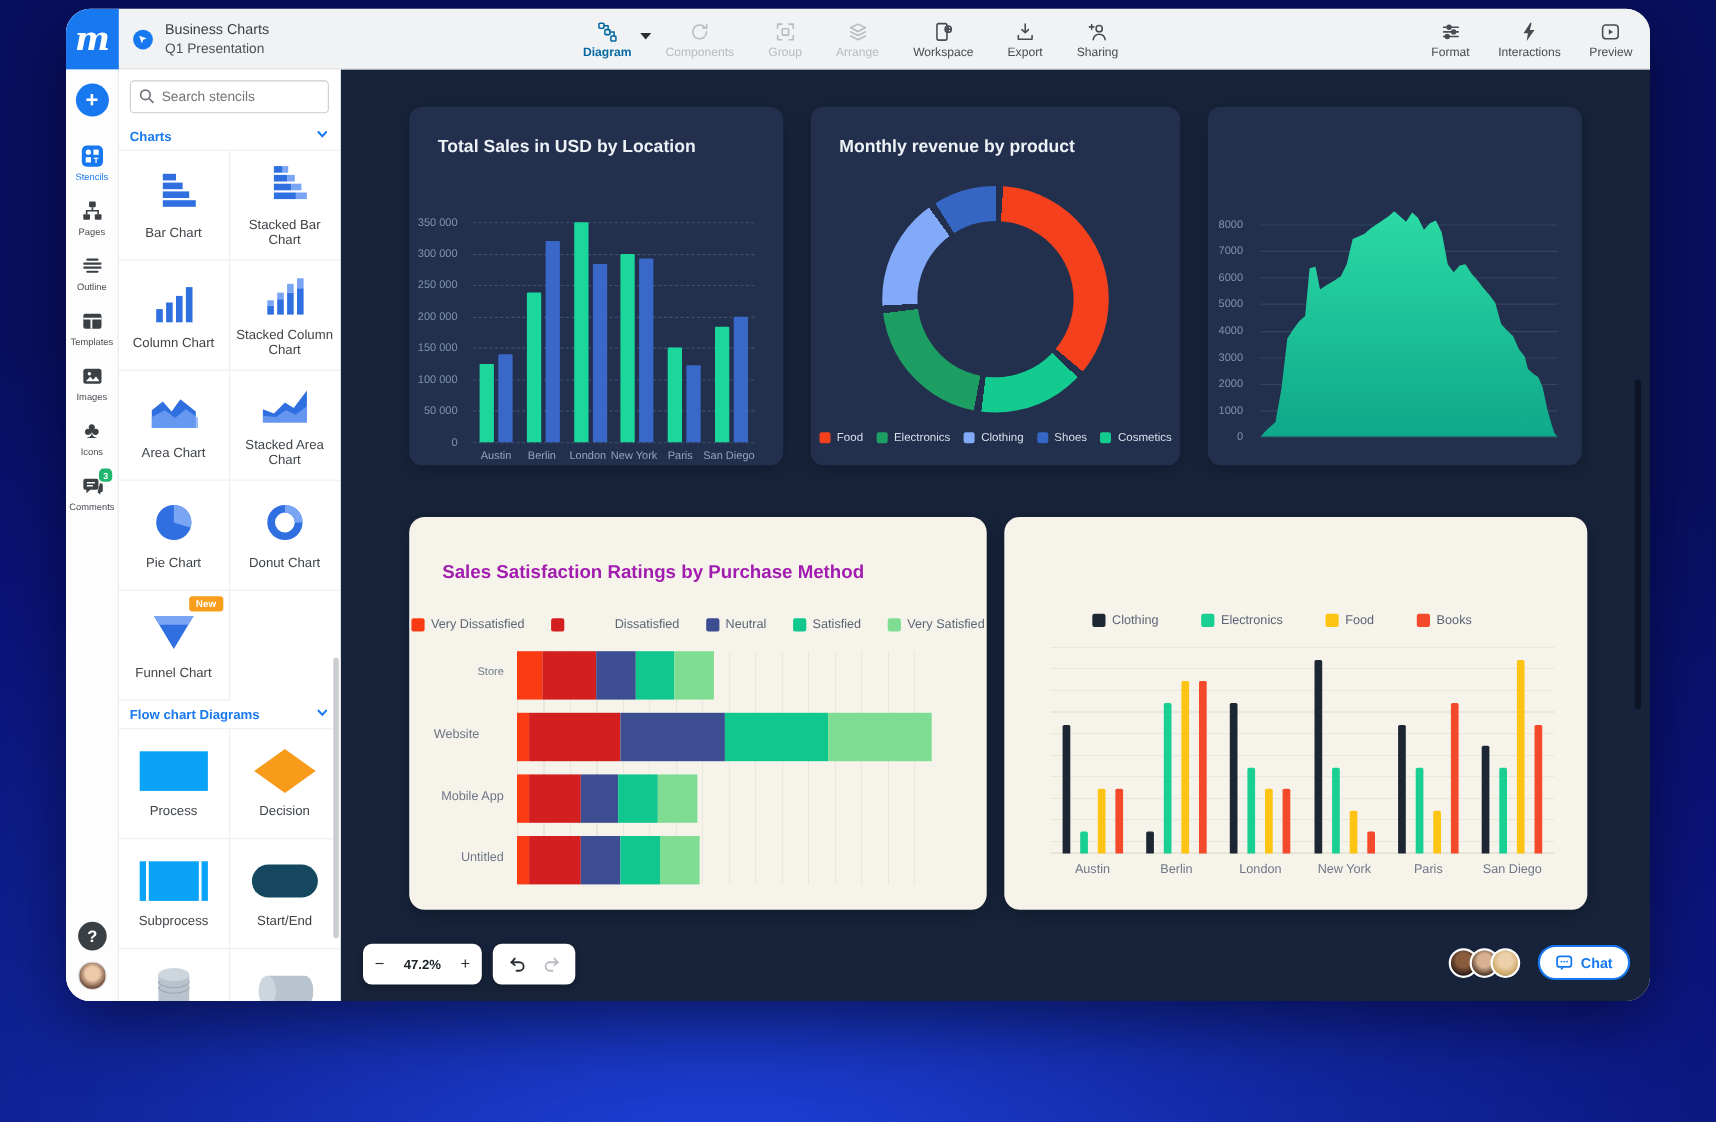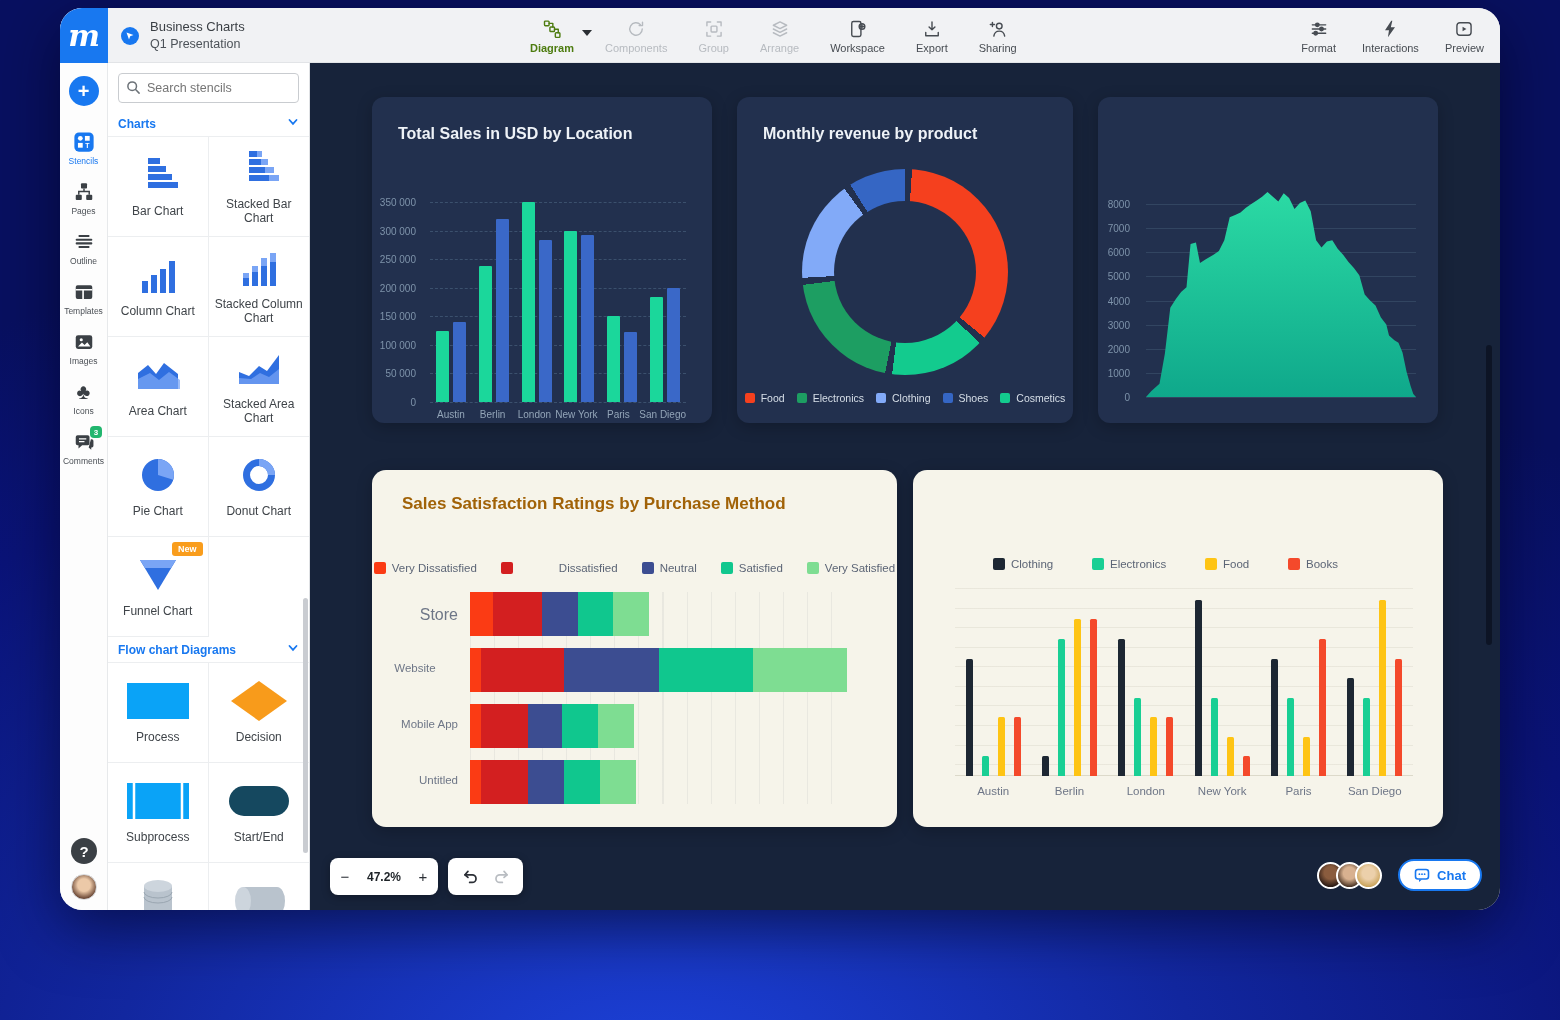--- a/index.html
+++ b/index.html
@@ -15,21 +15,21 @@
           font-family:"DejaVu Serif",serif; font-style:italic; font-weight:bold; font-size:30px; }
   .project { position:absolute; left:60px; top:0; height:55px; display:flex; align-items:center; gap:10px; }
   .proj-ic { width:20px; height:20px; }
   .proj-t1 { font-size:13px; color:#3a3f44; font-weight:500; line-height:1.35; }
   .proj-t2 { font-size:12.5px; color:#4c5258; line-height:1.35; }
   .tabs-left { position:absolute; left:468px; top:0; height:55px; display:flex; gap:27px; align-items:stretch; }
   .tabs-right { position:absolute; right:14px; top:0; height:55px; display:flex; gap:22px; align-items:stretch; }
   .tab { display:flex; flex-direction:column; align-items:center; justify-content:center; gap:3px; padding:2px 2px 0; color:#474c52; cursor:pointer; position:relative; }
   .tab svg { width:20px; height:20px; display:block; }
   .tab .tlabel { font-size:11px; white-space:nowrap; }
-  .tab.active { color:#4d7c0f; font-weight:bold;text-align:right; }
+  .tab.active { color:#0369a1; font-weight:bold;text-align:right; }
   .tab.disabled { color:#b7bbc0; }
   .caret { width:0; height:0; border-left:5px solid transparent; border-right:5px solid transparent; border-top:6px solid #2a2e33; position:absolute; right:-16px; top:22px; }
 
   
   .rail { position:absolute; left:0; top:55px; bottom:0; width:48px; background:#fdfdfd; border-right:1px solid #e7e9eb; z-index:20; }
   .rail-add { width:30px; height:30px; border-radius:50%; background:#1878f0; color:#fff; font-size:20px; font-weight:bold; display:flex; align-items:center; justify-content:center; margin:13px auto 18px; cursor:pointer; }
   .rail-item { display:flex; flex-direction:column; align-items:center; gap:3px; padding:7px 0 8px; color:#3b4045; cursor:pointer; position:relative; }
   .rail-item svg, .rail-item .glyph { width:22px; height:22px; display:block; }
   .rail-item .glyph { font-size:21px; line-height:22px; text-align:center; }
   .rail-item .rlabel { font-size:8.5px; color:#4a4f55; }
@@ -56,21 +56,21 @@
   .panel-scroll { position:absolute; right:1px; top:535px; width:5px; height:255px; border-radius:3px; background:#c9ccd1; }
 
   
   .canvas { position:absolute; left:250px; top:55px; right:0; bottom:0; background:#17233a; overflow:hidden; }
   .canvas-scroll { position:absolute; right:8px; top:282px; width:6px; height:300px; border-radius:3px; background:rgba(5,10,20,.55); }
   .chart-card { position:absolute; border-radius:12px; box-shadow:0 4px 16px rgba(0,0,0,.22); }
   .dark-card { background:#22304e; }
   .light-card { background:#f6f4ea; border-radius:14px; }
   .card-title { font-weight:bold; }
   .dark-card .card-title { color:#eef2f7; font-size:16px; padding:28px 26px 0; }
-  .light-card .card-title { color:#a16207; font-size:17px; padding:24px 30px 0; }
+  .light-card .card-title { color:#a21caf; font-size:17px; padding:40px 30px 0; }
   .card1 { left:62px;  top:34px;  width:340px; height:326px; }
   .card2 { left:427px; top:34px;  width:336px; height:326px; }
   .card3 { left:788px; top:34px;  width:340px; height:326px; }
   .card4 { left:62px;  top:407px; width:525px; height:357px; }
   .card5 { left:603px; top:407px; width:530px; height:357px; }
   .yaxis { position:relative; }
   .ytick { position:absolute; right:8px; font-size:10px; color:#7e93aa; white-space:nowrap; }
   .gridline { position:absolute; left:0; right:0; border-top:1px dashed rgba(125,165,190,.28); }
   .gridline.solid { border-top:1px solid rgba(125,165,190,.18); }
   .xlabels { display:flex; }
@@ -635,21 +635,21 @@
             <div style="height: 100%; background: rgb(126, 221, 146); width: 9.31373%;"></div>
           </div>
           <div style="position: absolute; left: 0px; top: 168px; height: 44px; display: flex; width: 100%;">
             <div style="height: 100%; background: rgb(251, 59, 20); width: 2.94118%;"></div>
             <div style="height: 100%; background: rgb(211, 31, 32); width: 12.2549%;"></div>
             <div style="height: 100%; background: rgb(60, 77, 145); width: 9.31373%;"></div>
             <div style="height: 100%; background: rgb(16, 199, 142); width: 9.31373%;"></div>
             <div style="height: 100%; background: rgb(126, 221, 146); width: 9.31373%;"></div>
           </div>
         </div>
-        <div style="position: absolute; left: 0px; top: 136px; width: 86px; text-align: right; font-size: 16px; color: rgb(110, 118, 135);">Store</div>
+        <div style="position: absolute; left: 0px; top: 136px; width: 86px; text-align: right; font-size: 10px; color: rgb(110, 118, 135);">Store</div>
         <div style="position: absolute; left: 0px; top: 192px; width: 86px; text-align: center; font-size: 11.5px; color: rgb(110, 118, 135);">Website</div>
         <div style="position: absolute; left: 0px; top: 248px; width: 86px; text-align: right; font-size: 11.5px; color: rgb(110, 118, 135);">Mobile App</div>
         <div style="position: absolute; left: 0px; top: 304px; width: 86px; text-align: right; font-size: 11.5px; color: rgb(110, 118, 135);">Untitled</div>
       </div>
     <div class="chart-card light-card card5">
         <div class="legend" style="position: absolute; left: 80px; right: 105px; top: 88px; justify-content: space-between;">
           <div class="leg-item">
             <span class="leg-sw" style="width: 12px; height: 12px; background: rgb(29, 39, 51);"></span>
             <span style="font-size: 11.5px; color: rgb(92, 101, 118);">Clothing</span>
           </div>

